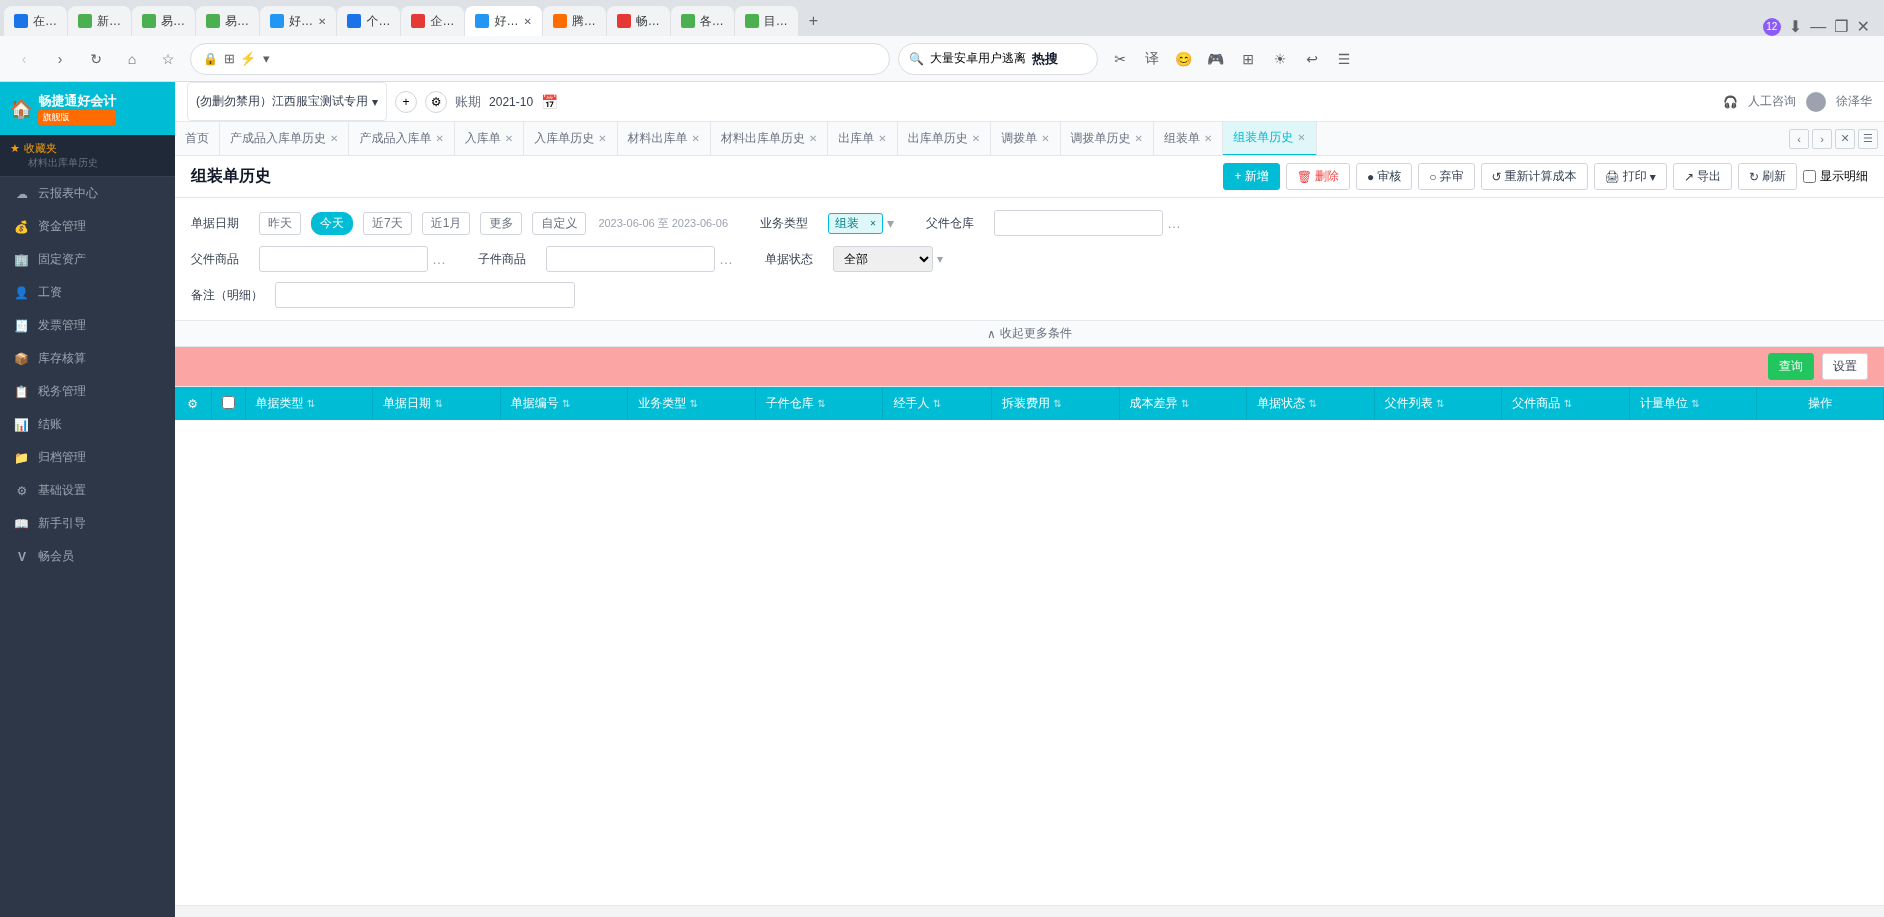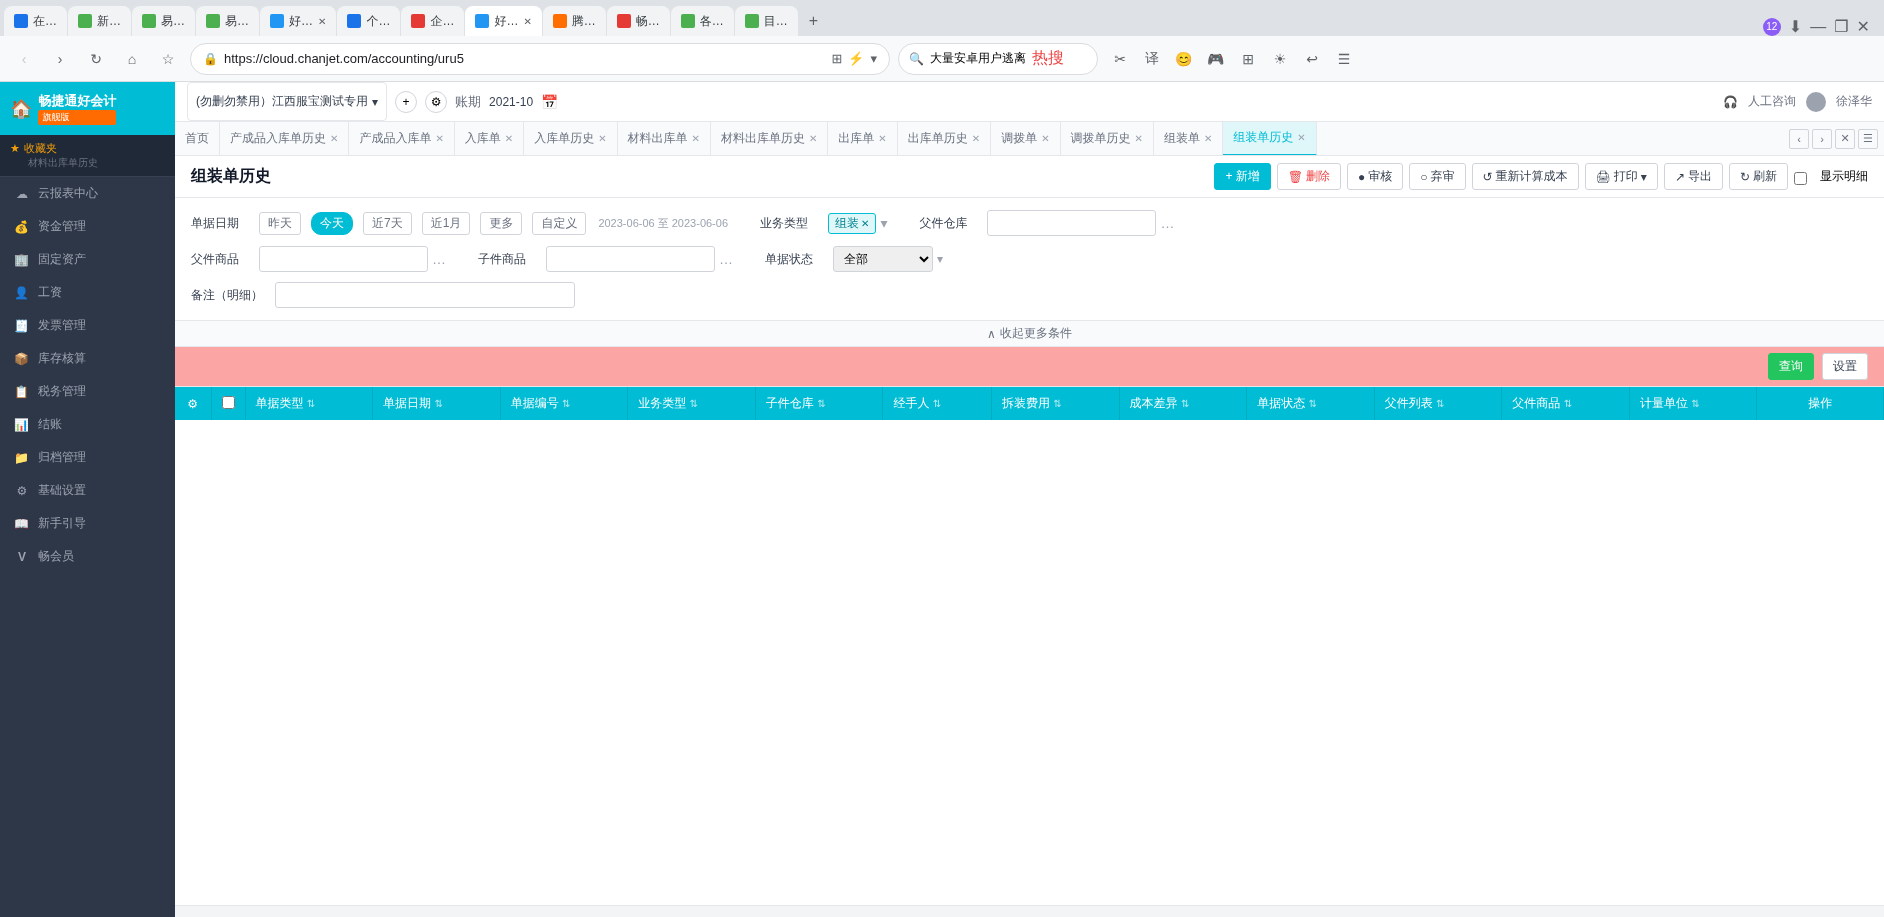--- a/index.html
+++ b/index.html
@@ -67,21 +67,21 @@
     .filter-area { padding: 12px 16px; background: #fff; border-bottom: 1px solid #e5e7eb; flex-shrink: 0; }
     .filter-row { display: flex; align-items: center; gap: 12px; margin-bottom: 10px; flex-wrap: wrap; }
     .filter-row:last-child { margin-bottom: 0; }
     .filter-label { color: #374151; font-size: 12px; white-space: nowrap; min-width: 56px; }
     .date-filter-btns { display: flex; align-items: center; gap: 10px; }
     .date-btn { padding: 2px 8px; border: 1px solid #d1d5db; border-radius: 3px; background: #fff; font-size: 12px; color: #6b7280; cursor: pointer; }
     .date-btn.active { background: #00bcd4; border-color: #00bcd4; color: #fff; border-radius: 10px; }
     .date-range-text { font-size: 11px; color: #9ca3af; }
     .filter-input-wrap { display: flex; align-items: center; gap: 4px; }
     .filter-input { height: 26px; border: 1px solid #d1d5db; border-radius: 3px; padding: 0 6px; font-size: 12px; min-width: 150px; }
-    .filter-tag { display: inline-flex; align-items: center; gap: 2px; background: #e0f7fa; border: 1px solid #00bcd4; border-radius: 3px; padding: 1px 6px; font-size: 12px; color: #00838f; }
+    .filter-tag { display: inline-flex; align-items: center; gap: 11px; background: #e0f7fa; border: 1px solid #00bcd4; border-radius: 3px; padding: 1px 6px; font-size: 12px; color: #00838f; font-family: Liberation Mono, monospace; }
     .filter-tag .tag-x { cursor: pointer; color: #00838f; font-size: 10px; }
     .filter-select { height: 26px; border: 1px solid #d1d5db; border-radius: 3px; padding: 0 6px; font-size: 12px; min-width: 100px; }
     .filter-dots { color: #9ca3af; cursor: pointer; font-size: 14px; }
 
     
     .collapse-bar { display: flex; justify-content: center; align-items: center; padding: 4px 0; border-bottom: 1px solid #e5e7eb; cursor: pointer; color: #6b7280; font-size: 12px; gap: 4px; flex-shrink: 0; background: #f9fafb; }
 
     
     .table-wrap { flex: 1; overflow: auto; }
     .data-table { width: 100%; border-collapse: collapse; }
@@ -168,29 +168,28 @@
   </div>
 
   <div class="browser-toolbar">
     <button class="nav-btn disabled">‹</button>
     <button class="nav-btn">›</button>
     <button class="nav-btn">↻</button>
     <button class="nav-btn">⌂</button>
     <button class="nav-btn">☆</button>
     <div class="url-bar">
       <span class="lock-icon">🔒</span>
-      <span class="url-text">https://cloud.chanjet.com/accounting/uru5</span>
       <span style="cursor:pointer;color:#5f6368">⊞</span>
       <span style="color:#f59e0b">⚡</span>
       <span style="cursor:pointer;color:#5f6368">▾</span>
     </div>
     <div class="search-bar">
       <span style="color:#5f6368">🔍</span>
       <span>大量安卓用户逃离</span>
-      <span style="color:#ef4444;font-weight:normal;font-size:16px">热搜</span>
+      <span style="color:#0f172a;font-weight:bold;font-size:13px">热搜</span>
     </div>
     <div class="toolbar-icons">
       <div class="toolbar-icon">✂</div>
       <div class="toolbar-icon">译</div>
       <div class="toolbar-icon">😊</div>
       <div class="toolbar-icon">🎮</div>
       <div class="toolbar-icon">⊞</div>
       <div class="toolbar-icon">☀</div>
       <div class="toolbar-icon">↩</div>
       <div class="toolbar-icon">☰</div>
@@ -375,21 +374,21 @@
           <span>▾</span>
         </button>
         <button class="btn">
           <span>↗</span>
           <span>导出</span>
         </button>
         <button class="btn">
           <span>↻</span>
           <span>刷新</span>
         </button>
-        <label style="display:flex;align-items:flex-end;gap:13px;font-size:12px;cursor:pointer">
+        <label style="display:flex;align-items:center;gap:4px;font-size:12px;cursor:pointer">
           <input type="checkbox" style="">
           <span>显示明细</span>
         </label>
       </div>
     </div>
 
     <div class="filter-area">
 
       <div class="filter-row">
         <span class="filter-label">单据日期</span>

